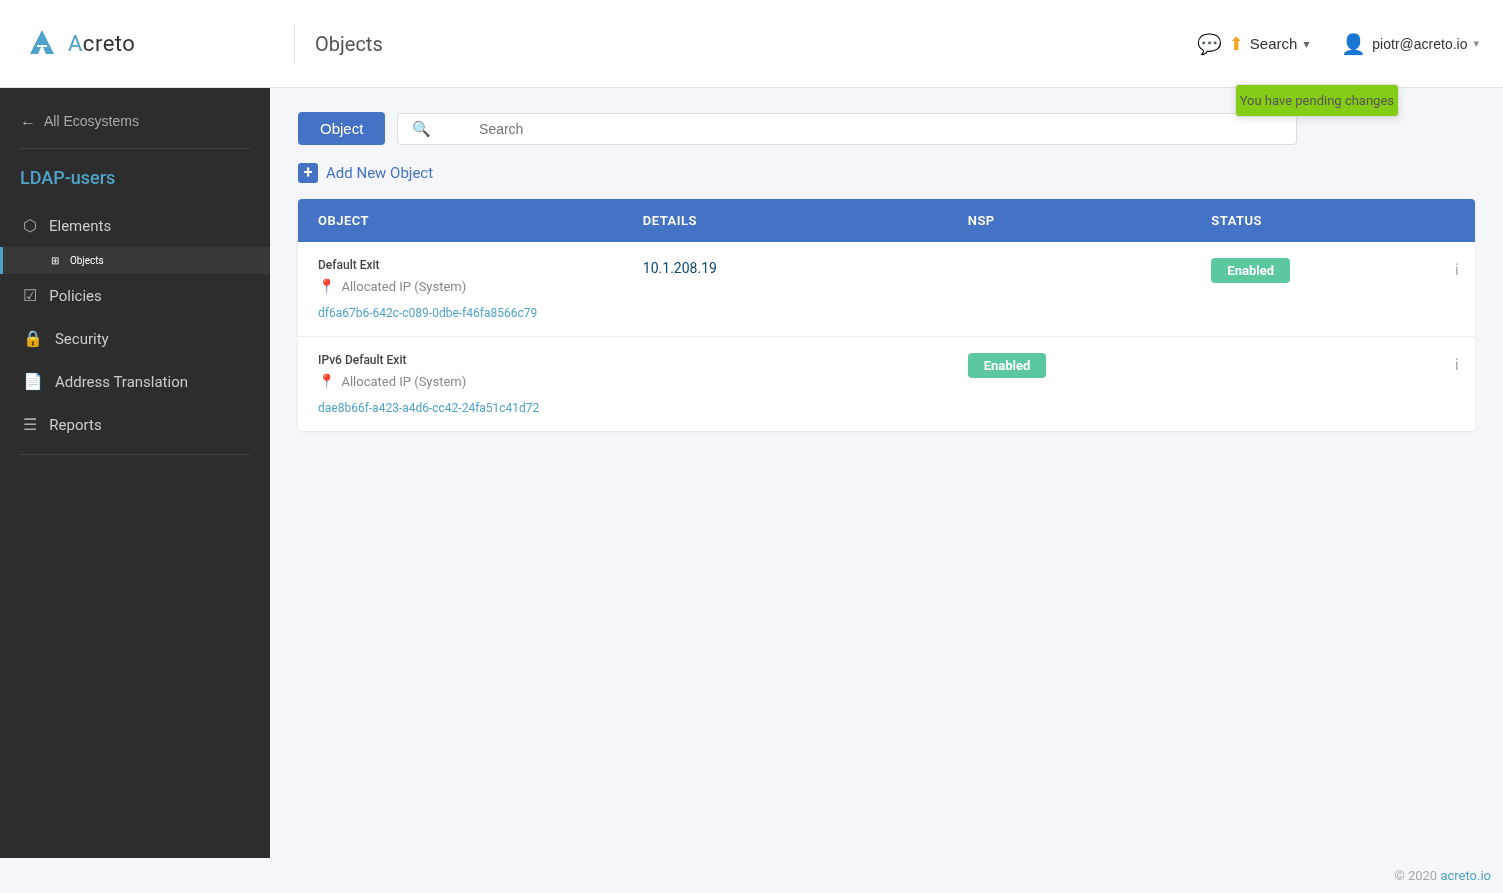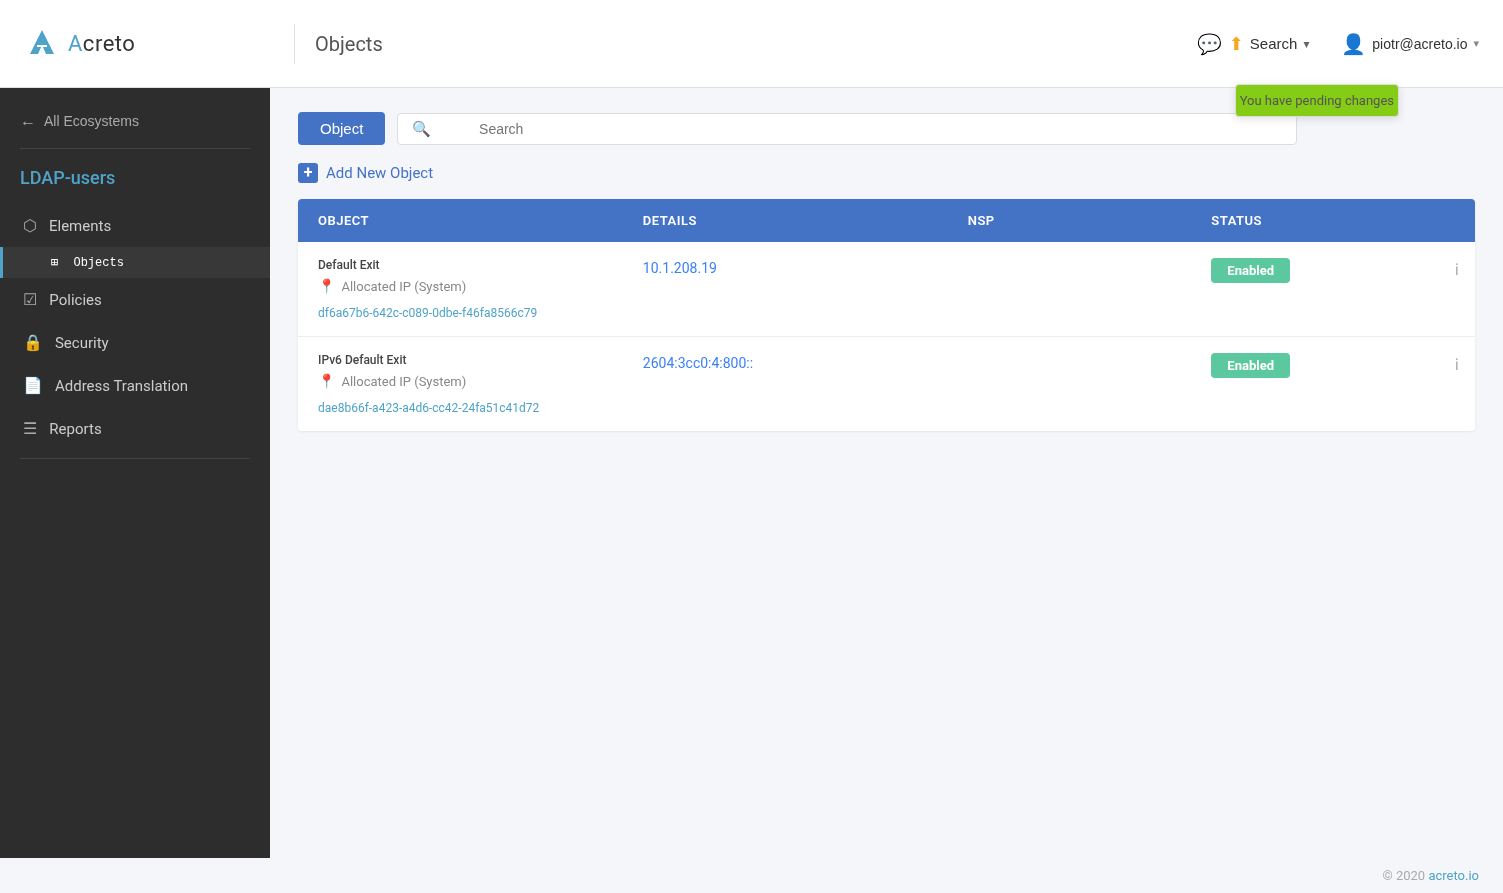--- a/index.html
+++ b/index.html
@@ -59,22 +59,22 @@
     }
     .ecosystem-name span { color: #4fa3c8; }
     .sidebar-item {
       display: flex; align-items: center; gap: 12px;
       padding: 12px 20px; cursor: pointer; font-size: 15px; color: #ccc;
       border-left: 3px solid transparent; position: relative;
     }
     .sidebar-item-icon { font-size: 16px; color: #aaa; }
     .sidebar-sub {
       padding-left: 48px; padding-top: 8px; padding-bottom: 8px;
-      cursor: pointer; font-size: 12px; color: #fff;
-      border-left: 3px solid #4fa3c8; background: #383838; font-family: Liberation Mono, monospace;
+      cursor: pointer; font-size: 10px; color: #fff;
+      border-left: 3px solid #4fa3c8; background: #383838;
     }
     .sidebar-bottom-divider { border: none; border-top: 1px solid #444; margin: 8px 20px; }
 
     
     .content { flex: 1; overflow-y: auto; padding: 24px 28px; background: #f5f6fa; }
 
     
     .filter-bar { display: flex; align-items: center; gap: 12px; margin-bottom: 18px; }
     .filter-btn {
       background: #4472c4; color: #fff; border: none; border-radius: 4px;
@@ -112,31 +112,31 @@
       display: grid; grid-template-columns: 2fr 2fr 1.5fr 1.5fr;
       padding: 16px 20px; border-bottom: 1px solid #eee; align-items: start;
       background: #fff; position: relative;
     }
     .table-row:last-child { border-bottom: none; }
     .obj-name { font-size: 12px; color: #444; font-weight: 500; margin-bottom: 6px; }
     .obj-sub { display: flex; align-items: center; gap: 6px; margin-bottom: 4px; }
     .obj-sub-icon { font-size: 14px; color: #888; }
     .obj-sub-text { font-size: 13px; color: #888; }
     .obj-id { font-size: 12px; color: #4fa3c8; margin-top: 12px; }
-    .detail-ip { font-size: 14px; color: #3b82f6; }
+    .detail-ip { font-size: 14px; color: #0c4a6e; }
     .status-enabled {
       display: inline-block; background: #5bc8a0; color: #fff;
       border-radius: 4px; padding: 5px 16px; font-size: 13px; font-weight: 700;
     }
     .row-info-icon {
       position: absolute; right: 16px; top: 16px; color: #aaa; font-size: 16px; cursor: pointer;
     }
 
     
-    .footer { text-align: right; padding: 10px 24px; font-size: 13px; color: #aaa; background: #f5f6fa; }
+    .footer { text-align: right; padding: 10px 12px; font-size: 13px; color: #aaa; background: #f5f6fa; }
     .footer a { color: #4fa3c8; text-decoration: none; }
   </style>
 </head>
 <body>
 
 <div class="top-header">
   <div class="logo-area">
     <svg class="logo-icon" viewBox="0 0 36 36" fill="none" xmlns="http://www.w3.org/2000/svg">
       <path d="M18 4 L30 28 L22 28 L18 19 L14 28 L6 28 Z" fill="#4fa3c8"></path>
       <path d="M13 20 L23 20" stroke="#fff" stroke-width="2"></path>
@@ -257,23 +257,20 @@
 
       <div class="table-row">
         <div>
           <div class="obj-name">IPv6 Default Exit</div>
           <div class="obj-sub">
             <span class="obj-sub-icon">📍</span>
             <span class="obj-sub-text">Allocated IP (System)</span>
           </div>
           <div class="obj-id">dae8b66f-a423-a4d6-cc42-24fa51c41d72</div>
         </div>
-        <div>
-          <span class="detail-ip">2604:3cc0:4:800::</span>
-        </div>
         <div></div>
         <div>
           <span class="status-enabled">Enabled</span>
         </div>
         <span class="row-info-icon">ℹ</span>
       </div>
     </div>
   </div>
 </div>
 

